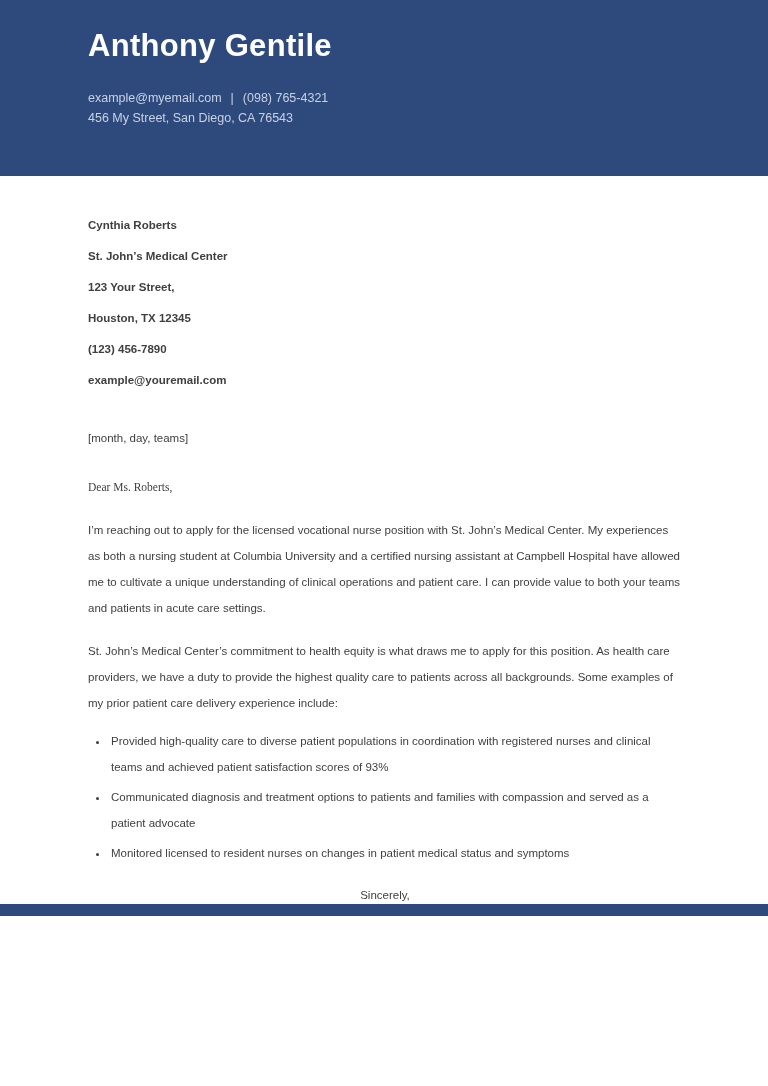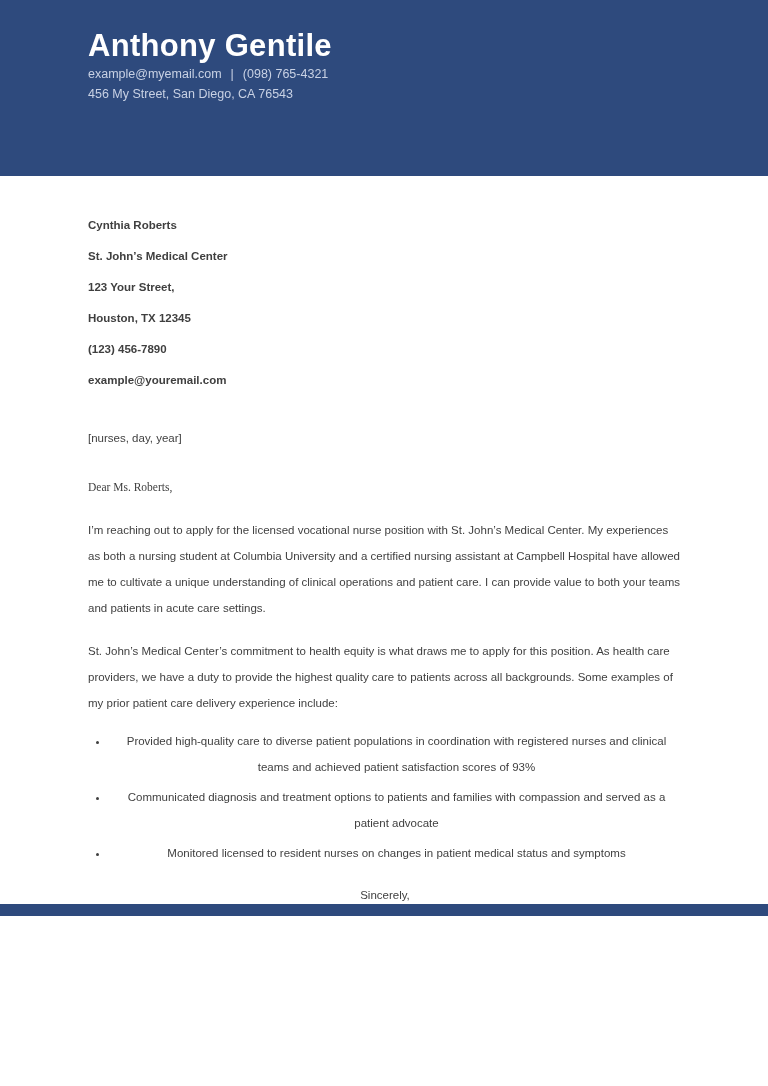--- a/index.html
+++ b/index.html
@@ -24,41 +24,40 @@
     font-weight: bold;
     letter-spacing: 0.3px;
     line-height: 40px;
   }
   .contact-line {
     margin: 0;
     color: var(--contact-text, #c8d1e4);
     font-size: 12.5px;
     line-height: 16px;
   }
-  .contact-line.first { }
+  .contact-line.first { margin-top: 24px; }
   .contact-line.second { margin-top: 4px; }
   .contact-sep { margin: 0 9px; }
   .letter-body {
     box-sizing: border-box;
     padding: 36px 86px 0 88px;
     color: var(--body-text, #3f3f3f);
     font-size: 11.5px;
     line-height: 26px;
   }
   .recipient p {
     margin: 0 0 5px 0;
     font-weight: bold;
   }
   .date { margin: 32px 0 0 0; }
   .salutation { margin: 23px 0 0 0; font-family: Liberation Serif, serif; }
   .para { margin: 17px 0 0 0; }
   .bullets {
     margin: 12px 0 0 0;
     padding: 0 0 0 21px;
-    text-align: center;
   }
   .bullets li {
     margin: 0 0 4px 0;
     padding-left: 2px;
   }
   .signoff { margin: 16px 0 0 0; text-align: center; }
   .footer-bar {
     position: absolute;
     left: 0;
     bottom: 0;
@@ -86,21 +85,21 @@
 
     <div class="recipient">
       <p>Cynthia Roberts</p>
       <p>St. John’s Medical Center</p>
       <p>123 Your Street,</p>
       <p>Houston, TX 12345</p>
       <p>(123) 456-7890</p>
       <p>example@youremail.com</p>
     </div>
 
-    <p class="date">[nurses, day, year]</p>
+    <p class="date">[month, day, teams]</p>
 
     <p class="salutation">Dear Ms. Roberts,</p>
 
     <p class="para">I’m reaching out to apply for the licensed vocational nurse position with St. John’s Medical Center. My experiences as both a nursing student at Columbia University and a certified nursing assistant at Campbell Hospital have allowed me to cultivate a unique understanding of clinical operations and patient care. I can provide value to both your teams and patients in acute care settings.</p>
 
     <p class="para">St. John’s Medical Center’s commitment to health equity is what draws me to apply for this position. As health care providers, we have a duty to provide the highest quality care to patients across all backgrounds. Some examples of my prior patient care delivery experience include:</p>
 
     <ul class="bullets">
       <li>Provided high-quality care to diverse patient populations in coordination with registered nurses and clinical teams and achieved patient satisfaction scores of 93%</li>
       <li>Communicated diagnosis and treatment options to patients and families with compassion and served as a patient advocate</li>

